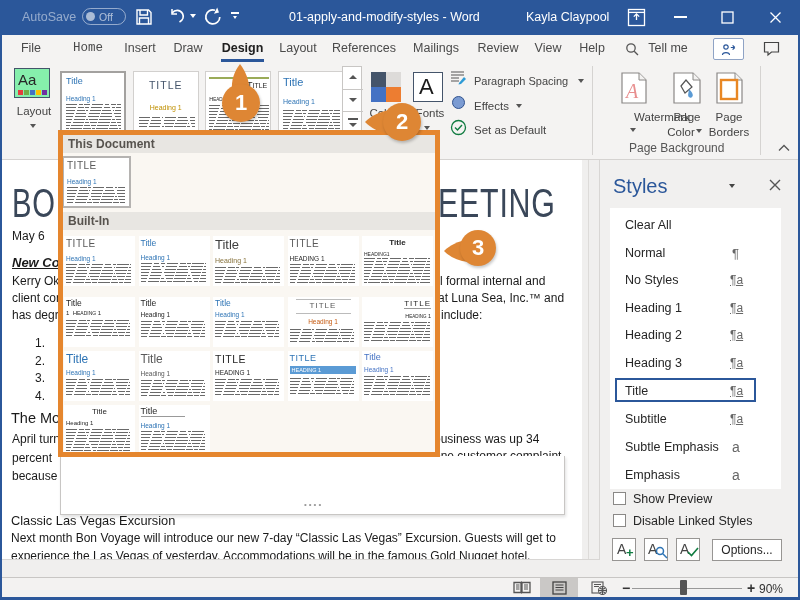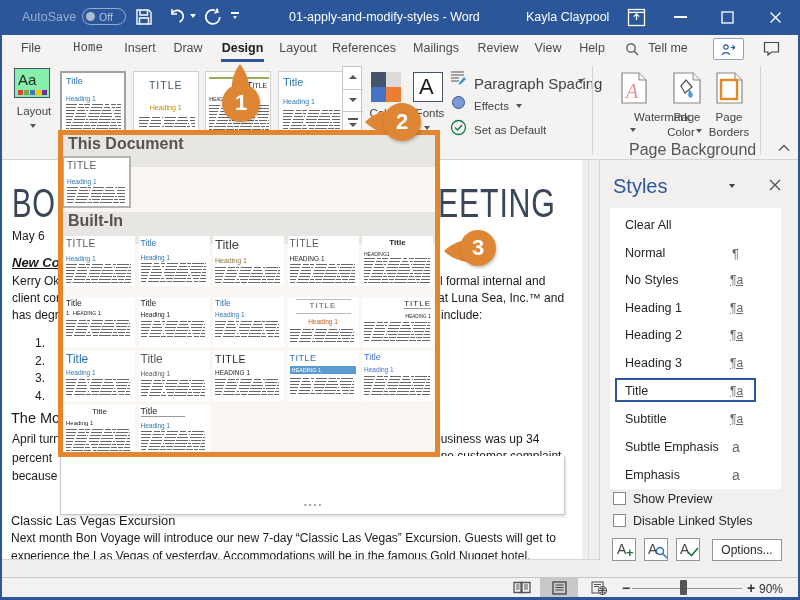--- a/index.html
+++ b/index.html
@@ -21,21 +21,21 @@
 .glbl{position:absolute;font-size:11.5px;color:#444;text-align:center;}
 .caret{position:absolute;width:0;height:0;border-left:3.5px solid transparent;border-right:3.5px solid transparent;border-top:4px solid #555;}
 
 #doc{left:2px;top:160px;width:598px;height:399px;background:#fff;overflow:hidden;}
 #doc .t{position:absolute;white-space:nowrap;color:#1a1a1a;font-size:12px;}
 .blueh{color:#2e74b5;}
 
 #panel{left:60px;top:135px;width:375px;height:321px;background:#faf7f2;}
 #panelbottom{left:60px;top:456px;width:505px;height:59px;background:#fff;border:1px solid #c8c6c4;border-top:none;box-shadow:1px 2px 3px rgba(0,0,0,.12);font-size:12.5px;color:#262626;}
 #ring{left:58px;top:130px;width:382px;height:327px;border:5px solid #e5862e;}
-.ghead{position:absolute;left:0;width:100%;height:32px;background:#e8e6e2;color:#57534e;font-weight:bold;font-size:16px;line-height:18px;padding-left:8px;}
+.ghead{position:absolute;left:0;width:100%;height:18px;background:#e8e6e2;color:#57534e;font-weight:bold;font-size:12px;line-height:18px;padding-left:8px;}
 .gtile{position:absolute;width:71px;height:50px;background:#fff;overflow:hidden;font-size:6.5px;}
 .gtile .ti{position:absolute;white-space:nowrap;}
 
 #pane{left:600px;top:160px;width:198px;height:417px;background:#f1f0ef;}
 #pane .item{position:absolute;left:10px;width:171px;height:27px;color:#262626;font-size:12.5px;}
 .psym{position:absolute;right:38px;color:#666;}
 
 #statusbar{left:2px;top:577px;width:796px;height:20px;background:#f3f2f1;border-top:1px solid #c8c6c4;}
 
 #wb-l{left:0;top:0;width:2px;height:600px;background:#2b579a;}
@@ -278,21 +278,21 @@
   </div>
   <div class="glbl" style="left:398px;top:45px;width:60px;">Fonts</div>
   <div class="caret" style="left:422px;top:64px;"></div>
 
   <svg class="abs" style="left:448px;top:8px;" width="17" height="15" viewBox="0 0 17 15">
     <g stroke="#555" stroke-width="1.2" fill="none">
         <path d="M1 2 H14 M1 5 H14 M1 8 H9 M1 11 H9"></path>
       </g>
     <path d="M9 13 L14 7 L16 9 L11 14 L8.5 14.5 Z" fill="#2e9bd6"></path>
   </svg>
-  <div class="abs" style="left:472px;top:13px;font-size:15px;color:#444;">Paragraph Spacing</div>
+  <div class="abs" style="left:472px;top:13px;font-size:11px;color:#444;">Paragraph Spacing</div>
   <div class="caret" style="left:576px;top:17px;"></div>
   <div class="abs" style="left:450px;top:34px;width:13px;height:13px;border-radius:50%;background:#7b9bd2;border:1px solid #31538f;"></div>
   <div class="abs" style="left:472px;top:38px;font-size:11.5px;color:#444;">Effects</div>
   <div class="caret" style="left:514px;top:42px;"></div>
   <svg class="abs" style="left:448px;top:57px;" width="17" height="17" viewBox="0 0 17 17" fill="none">
       <circle cx="8.5" cy="8.5" r="7" stroke="#107c41" stroke-width="1.3"></circle>
       <path d="M5 8.5 L7.5 11 L12 6" stroke="#107c41" stroke-width="1.4"></path>
     </svg>
   <div class="abs" style="left:472px;top:62px;font-size:11.5px;color:#444;">Set as Default</div>
 
@@ -316,21 +316,21 @@
   <div class="glbl" style="left:650px;top:64px;width:58px;">Color</div>
   <div class="caret" style="left:694px;top:67px;"></div>
 
   <svg class="abs" style="left:714px;top:10px;" width="27" height="32" viewBox="0 0 27 32">
     <path d="M1 1 H19 L26 8 V31 H1 Z" fill="#fff" stroke="#8a8886" stroke-width="1.2"></path>
     <path d="M19 1 L19 8 L26 8" fill="#f3f2f1" stroke="#8a8886" stroke-width="1"></path>
     <rect x="5" y="8" width="16" height="19" fill="none" stroke="#e88724" stroke-width="2.4"></rect>
   </svg>
   <div class="glbl" style="left:698px;top:49px;width:58px;">Page</div>
   <div class="glbl" style="left:698px;top:64px;width:58px;">Borders</div>
-  <div class="abs" style="left:627px;top:79px;font-size:16px;color:#555;">Page Background</div>
+  <div class="abs" style="left:627px;top:79px;font-size:12px;color:#555;">Page Background</div>
   <div class="abs" style="left:758px;top:4px;width:1px;height:89px;background:#d5d3d1;"></div>
   <svg class="abs" style="left:776px;top:82px;" width="12" height="8" viewBox="0 0 12 8" fill="none" stroke="#555" stroke-width="1.3">
       <path d="M1 6.5 L6 1.5 L11 6.5"></path>
     </svg>
 </div>
 
 <div class="abs" id="panelbottom">
   <div class="abs" style="left:243px;top:44px;color:#999;font-size:8px;letter-spacing:2px;">••••</div>
 </div>
 <div class="abs" id="panel">

